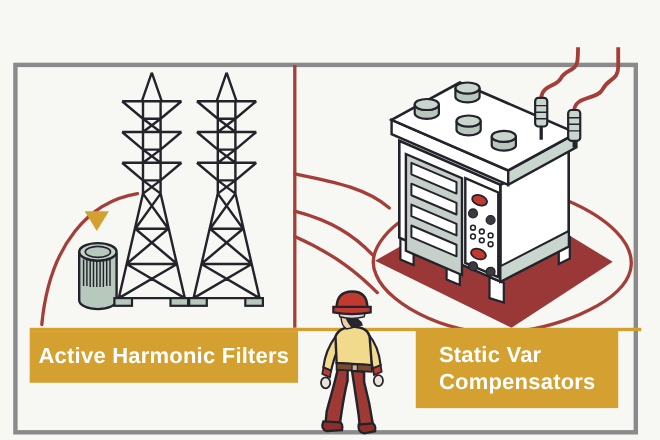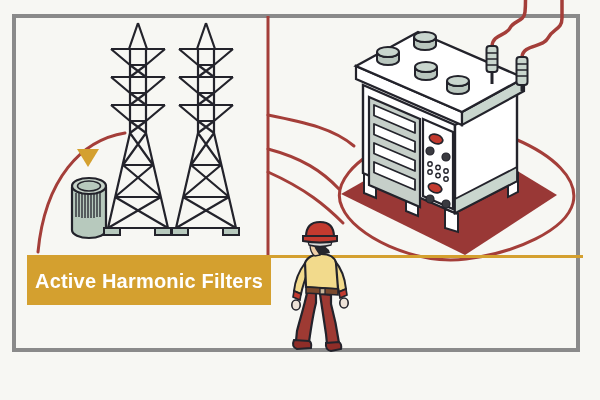--- a/index.html
+++ b/index.html
@@ -1,21 +1,21 @@
 <!DOCTYPE html>
 <html style="--paper: #F7F7F3; --frame-gray: #8A8A8A; --ink: #23232B; --gold: #D4A02F; --banner-red: #9E3C3A; --line-red: #A43E39; --platform-red: #993836; --metal-light: #C9D6CE; --metal-mid: #B7C9BD; --panel-gray: #C6CFC9; --button-red: #C23A2F; --knob-dark: #3A3A40; --shirt-yellow: #F2DA8C; --skin: #EFCFA8; --hat-red: #C23A2F; --pants-red: #9E3A33; --shoe-red: #8F2D28; --belt-brown: #7A4A2E; --text-white: #FFFFFF;"><head>
 <meta charset="utf-8">
 <style>
   html,body{margin:0;padding:0;}
   body{
     width:600px;height:400px;position:relative;overflow:hidden;
     background:var(--paper,#F7F7F3);
     font-family:"Liberation Sans",sans-serif;
   }
-  .stage{position:absolute;inset:0;}
+  .stage{position:absolute;inset:0;margin-top:43px;}
   .frame{
     position:absolute;left:12px;top:14px;width:568px;height:338px;
     border:4px solid var(--frame-gray,#8A8A8A);
     background:var(--paper,#F7F7F3);
     box-sizing:border-box;z-index:0;
   }
   svg.illo{position:absolute;left:0;top:0;z-index:1;}
   .gold-line{
     position:absolute;left:27px;top:255px;width:556px;height:3px;
     background:var(--gold,#D4A02F);z-index:2;
@@ -164,20 +164,24 @@
       <path d="M516.5 64H527.5M516.5 70H527.5M516.5 76H527.5" style="stroke:var(--ink)" stroke-width="1.3"></path>
     </g>
   </svg>
 
   <div class="gold-line"></div>
 
   <div class="banner banner-ahf">
     <span>Active Harmonic Filters</span>
   </div>
 
+  <div class="banner banner-svc">
+    <span>Static Var</span>
+    <span>Compensators</span>
+  </div>
 
 
   <svg class="worker" width="72" height="140" viewBox="0 0 72 140">
 
     <path d="M21 48C15 56 11 67 10 76L17 79C19 69 23 59 26 51Z" style="fill:var(--shirt-yellow);stroke:var(--ink)" stroke-width="2"></path>
     <path d="M51 46C57 53 61 64 62 74L55 77C53 67 49 57 46 50Z" style="fill:var(--shirt-yellow);stroke:var(--ink)" stroke-width="2"></path>
     <path d="M10 76L17 79L16 85L9 82Z" style="fill:var(--hat-red);stroke:var(--ink)" stroke-width="1.6"></path>
     <path d="M62 74L55 77L56 83L63 80Z" style="fill:var(--hat-red);stroke:var(--ink)" stroke-width="1.6"></path>
     <ellipse cx="12" cy="90" rx="4.2" ry="5" style="fill:#EDE2D8;stroke:var(--ink)" stroke-width="1.6"></ellipse>
     <ellipse cx="60" cy="88" rx="4.2" ry="5" style="fill:#EDE2D8;stroke:var(--ink)" stroke-width="1.6"></ellipse>

